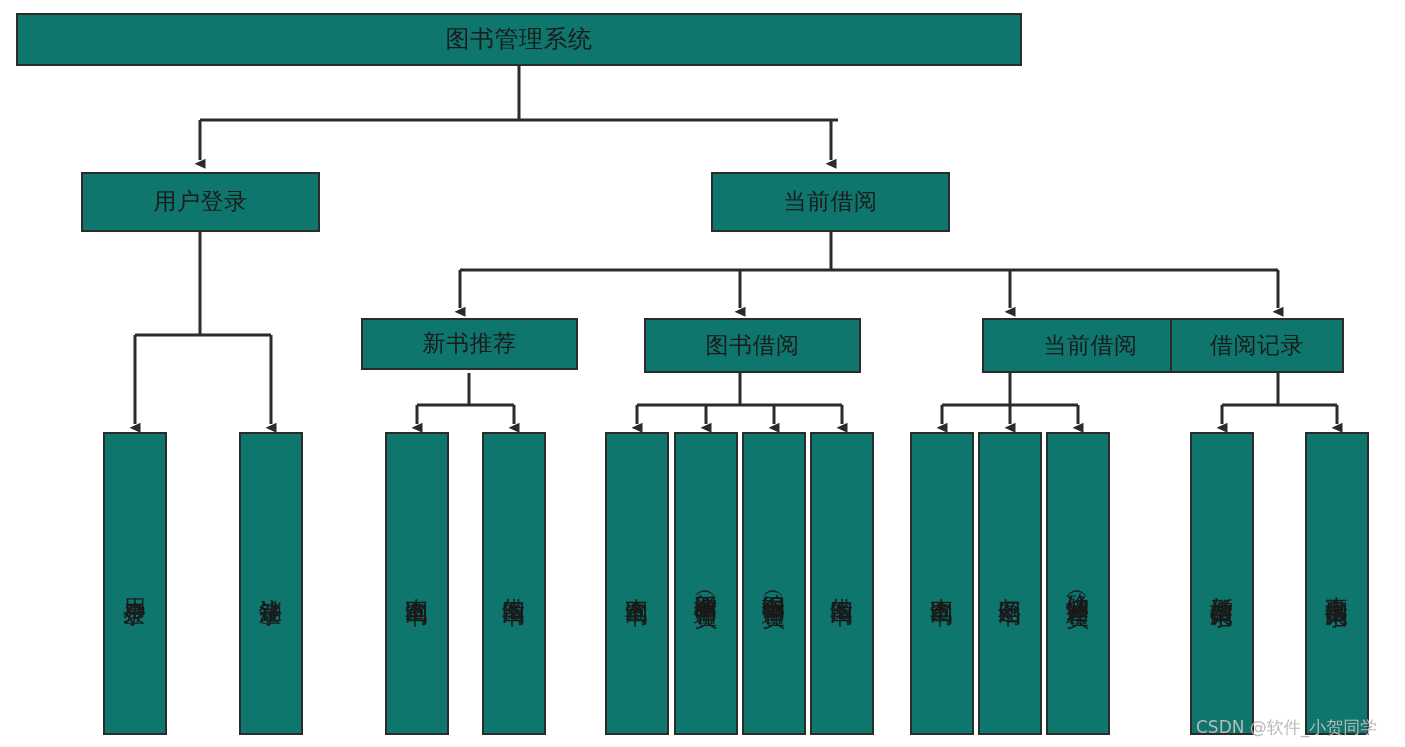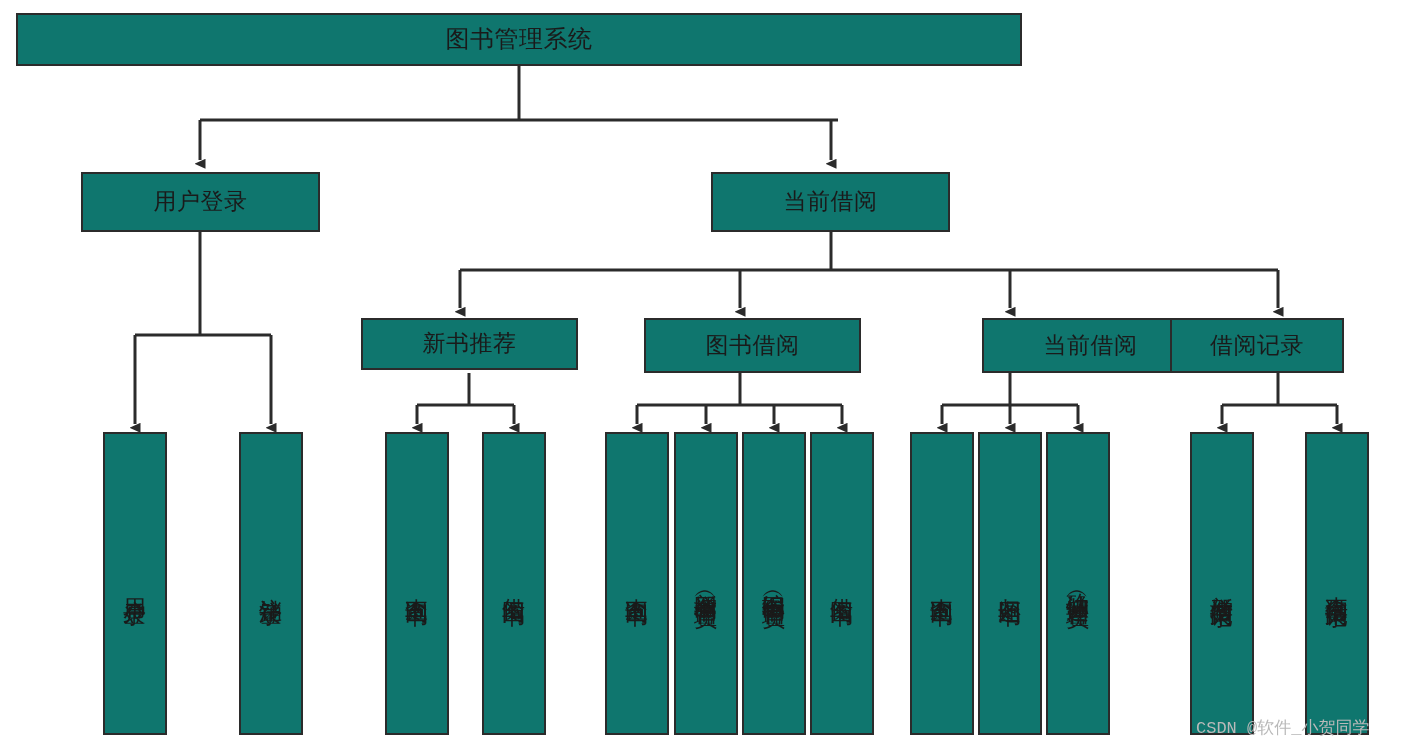--- a/index.html
+++ b/index.html
@@ -198,15 +198,15 @@
   </div>
 
   <div class="node vert" style="left:1190px; top:432px; width:64px; height:303px;">
     <span class="node-label">新增借阅记录</span>
   </div>
 
   <div class="node vert" style="left:1305px; top:432px; width:64px; height:303px;">
     <span class="node-label">查询借阅记录</span>
   </div>
 
-  <div class="watermark" style="left:1196px; top:716px;font-family:Liberation Mono, monospace;">CSDN @软件_小贺同学</div>
+  <div class="watermark" style="left:1196px; top:716px;">CSDN @软件_小贺同学</div>
 
 </div>
 
 </body></html>

